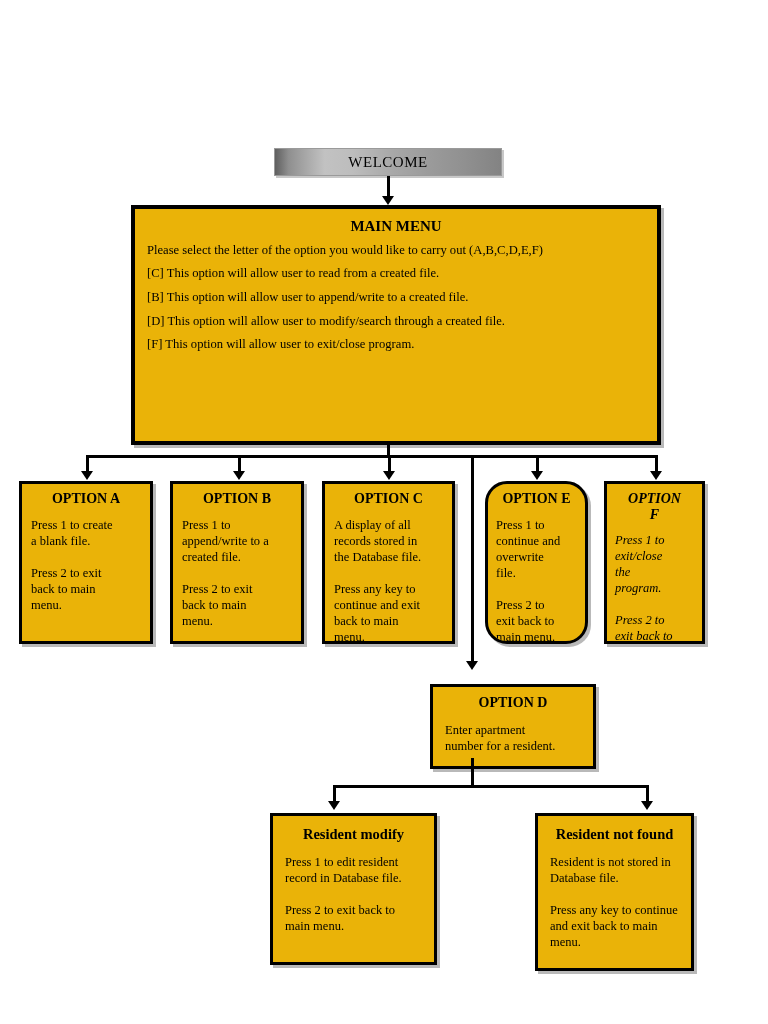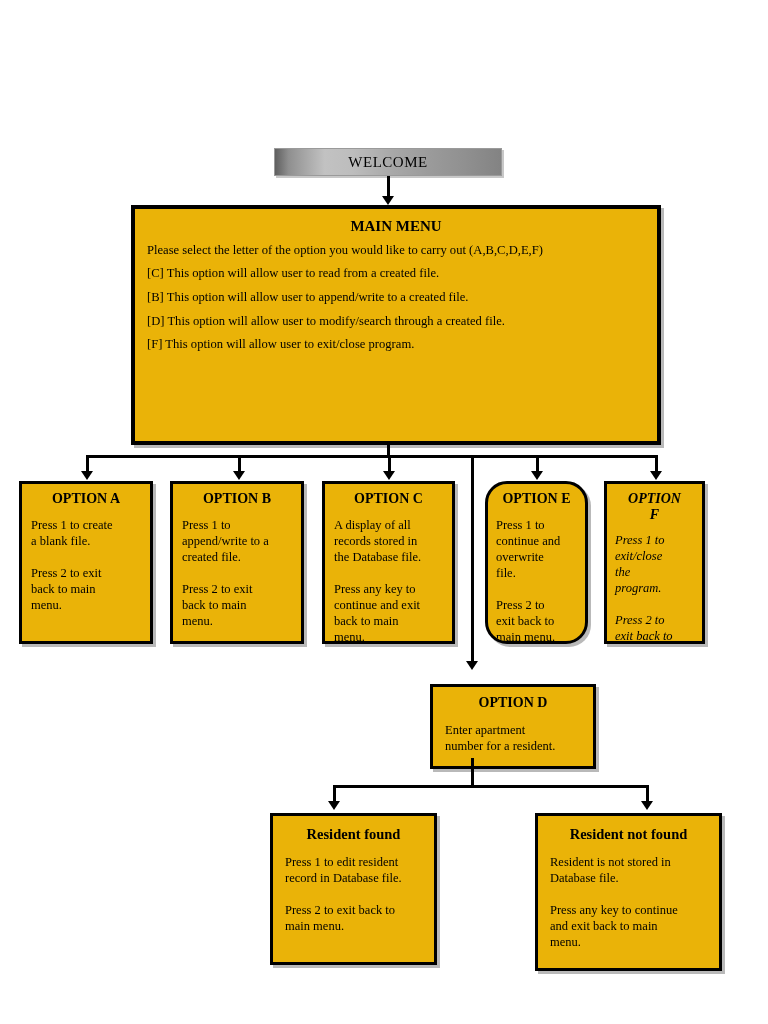--- a/index.html
+++ b/index.html
@@ -88,21 +88,21 @@
 
   #opt-e .bodytext,#opt-f .bodytext{margin-left:8px;}
 
   
   #opt-d{left:390px;top:684px;width:166px;height:85px;margin-left:40px;}
   #opt-d .hdr{font-weight:bold;margin-top:8px;}
   #opt-d .bodytext{margin:11px 0 0 12px;}
 
   
   #res-found{left:270px;top:813px;width:167px;height:152px;}
-  #res-notfound{left:535px;top:813px;width:187px;height:158px;}
+  #res-notfound{left:535px;top:813px;width:159px;height:158px;}
   .result .hdr{font-weight:bold;margin-top:10px;font-size:14.5px;}
   .result .bodytext{margin:12px 0 0 12px;}
 
   
   .ln{position:absolute;background:#000;}
   .vline{width:3px;}
   .hline{height:3px;}
   .arrow{
     position:absolute;
     width:0;height:0;
@@ -222,21 +222,21 @@
   <div class="ln vline" style="left:471px;top:758px;height:29px;"></div>
   <div class="ln hline" style="left:333px;top:785px;width:316px;"></div>
 
   <div class="ln vline" style="left:333px;top:785px;height:18px;"></div>
   <div class="arrow" style="left:328px;top:801px;"></div>
 
   <div class="ln vline" style="left:646px;top:785px;height:18px;"></div>
   <div class="arrow" style="left:641px;top:801px;"></div>
 
   <div class="node result" id="res-found">
-    <div class="hdr">Resident found</div>
+    <div class="hdr">Resident modify</div>
     <div class="bodytext">Press 1 to edit resident
 record in Database file.
 
 Press 2 to exit back to
 main menu.</div>
   </div>
 
   <div class="node result" id="res-notfound">
     <div class="hdr">Resident not found</div>
     <div class="bodytext">Resident is not stored in

